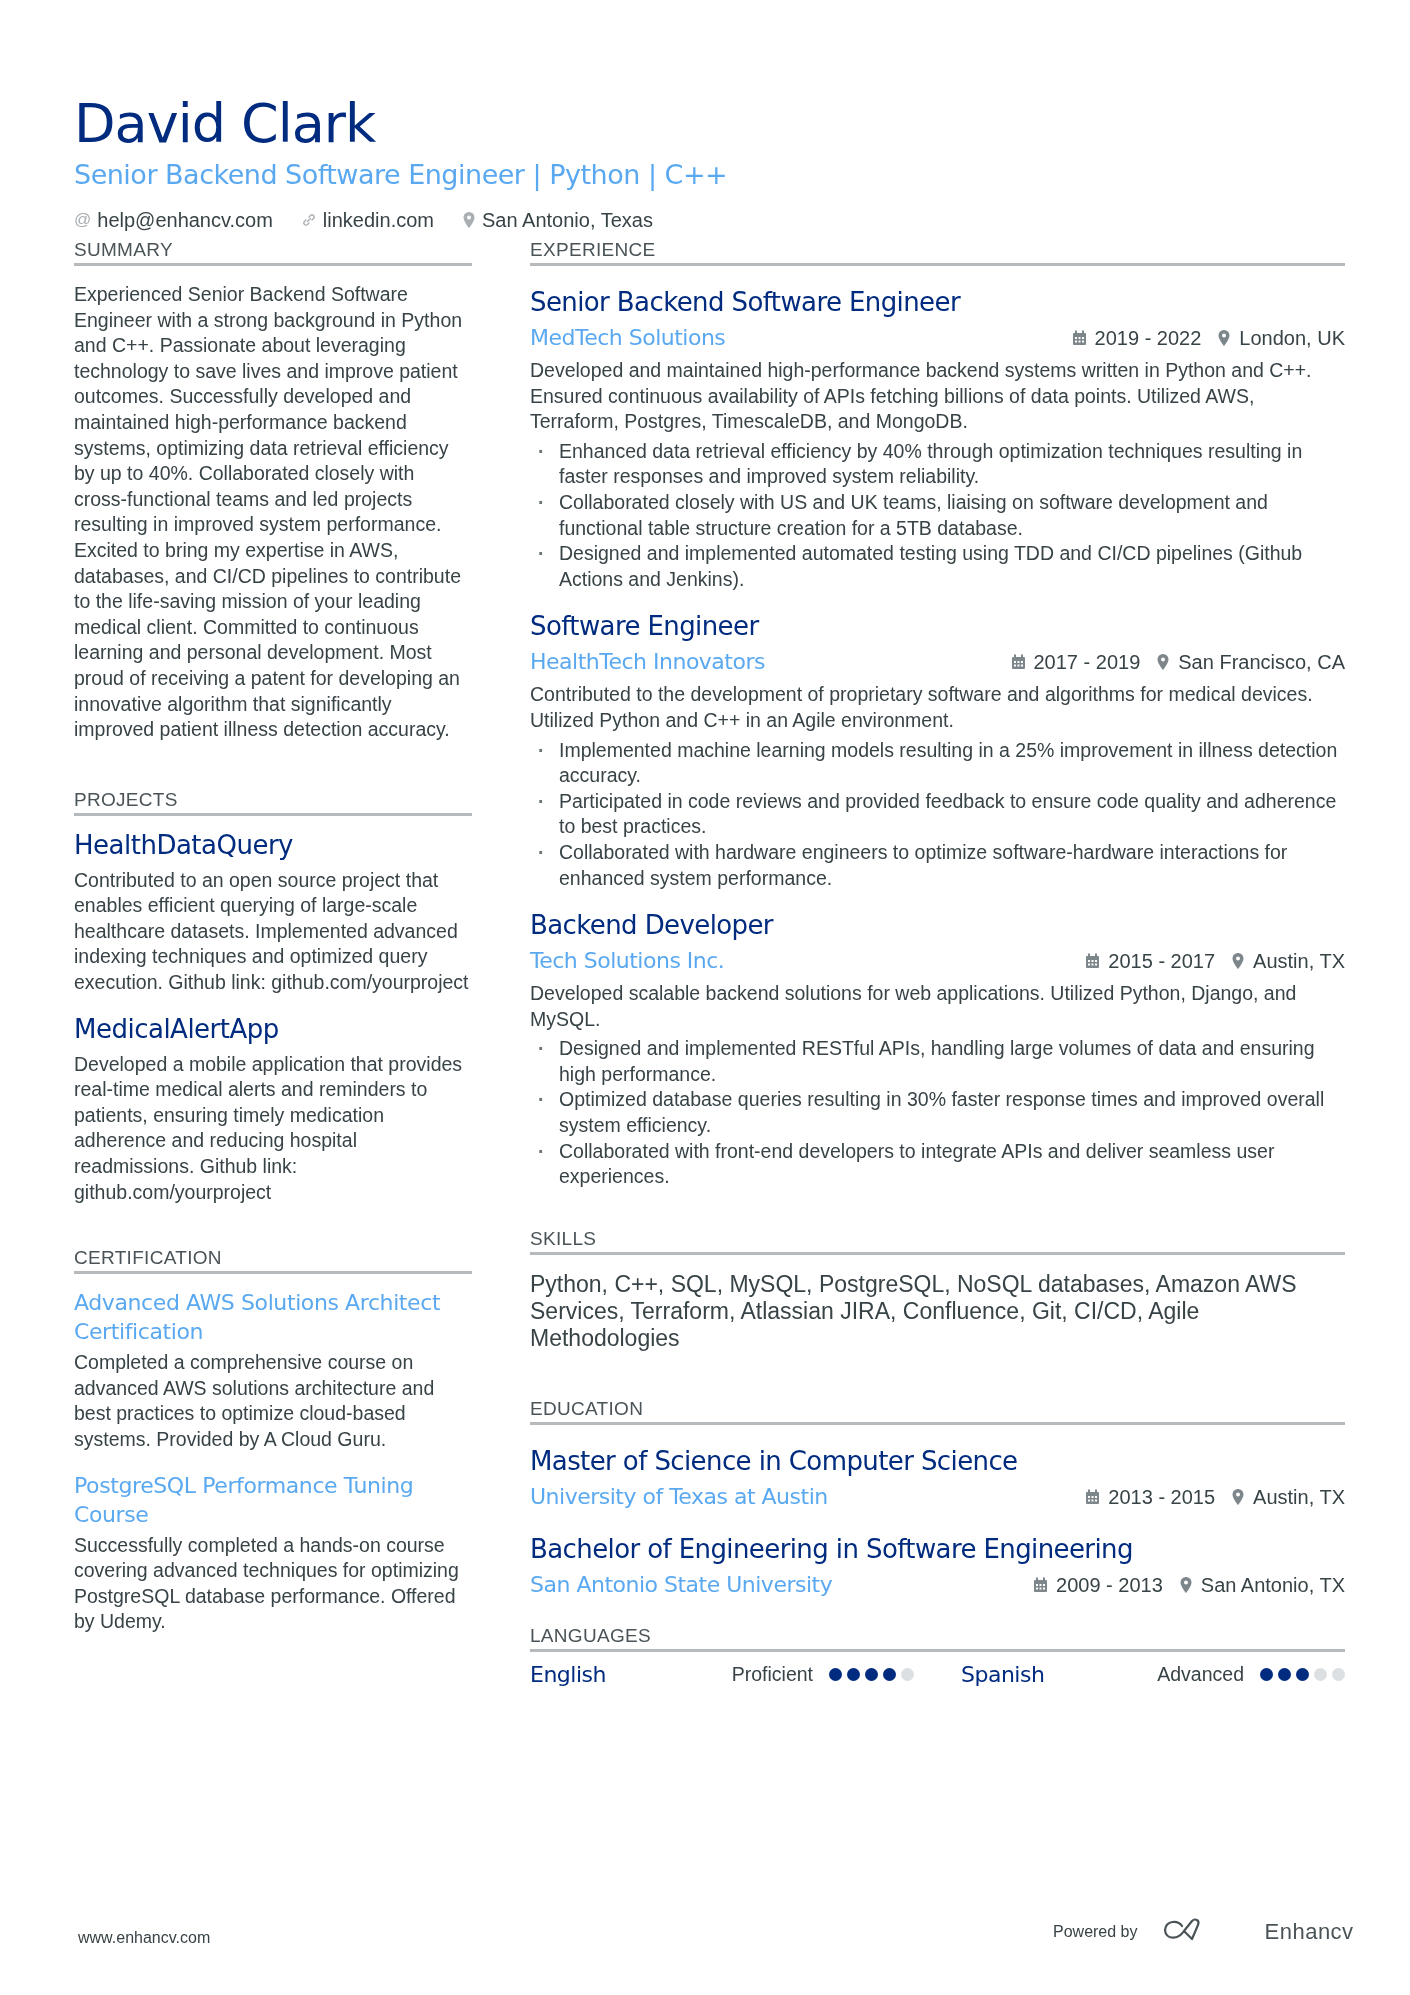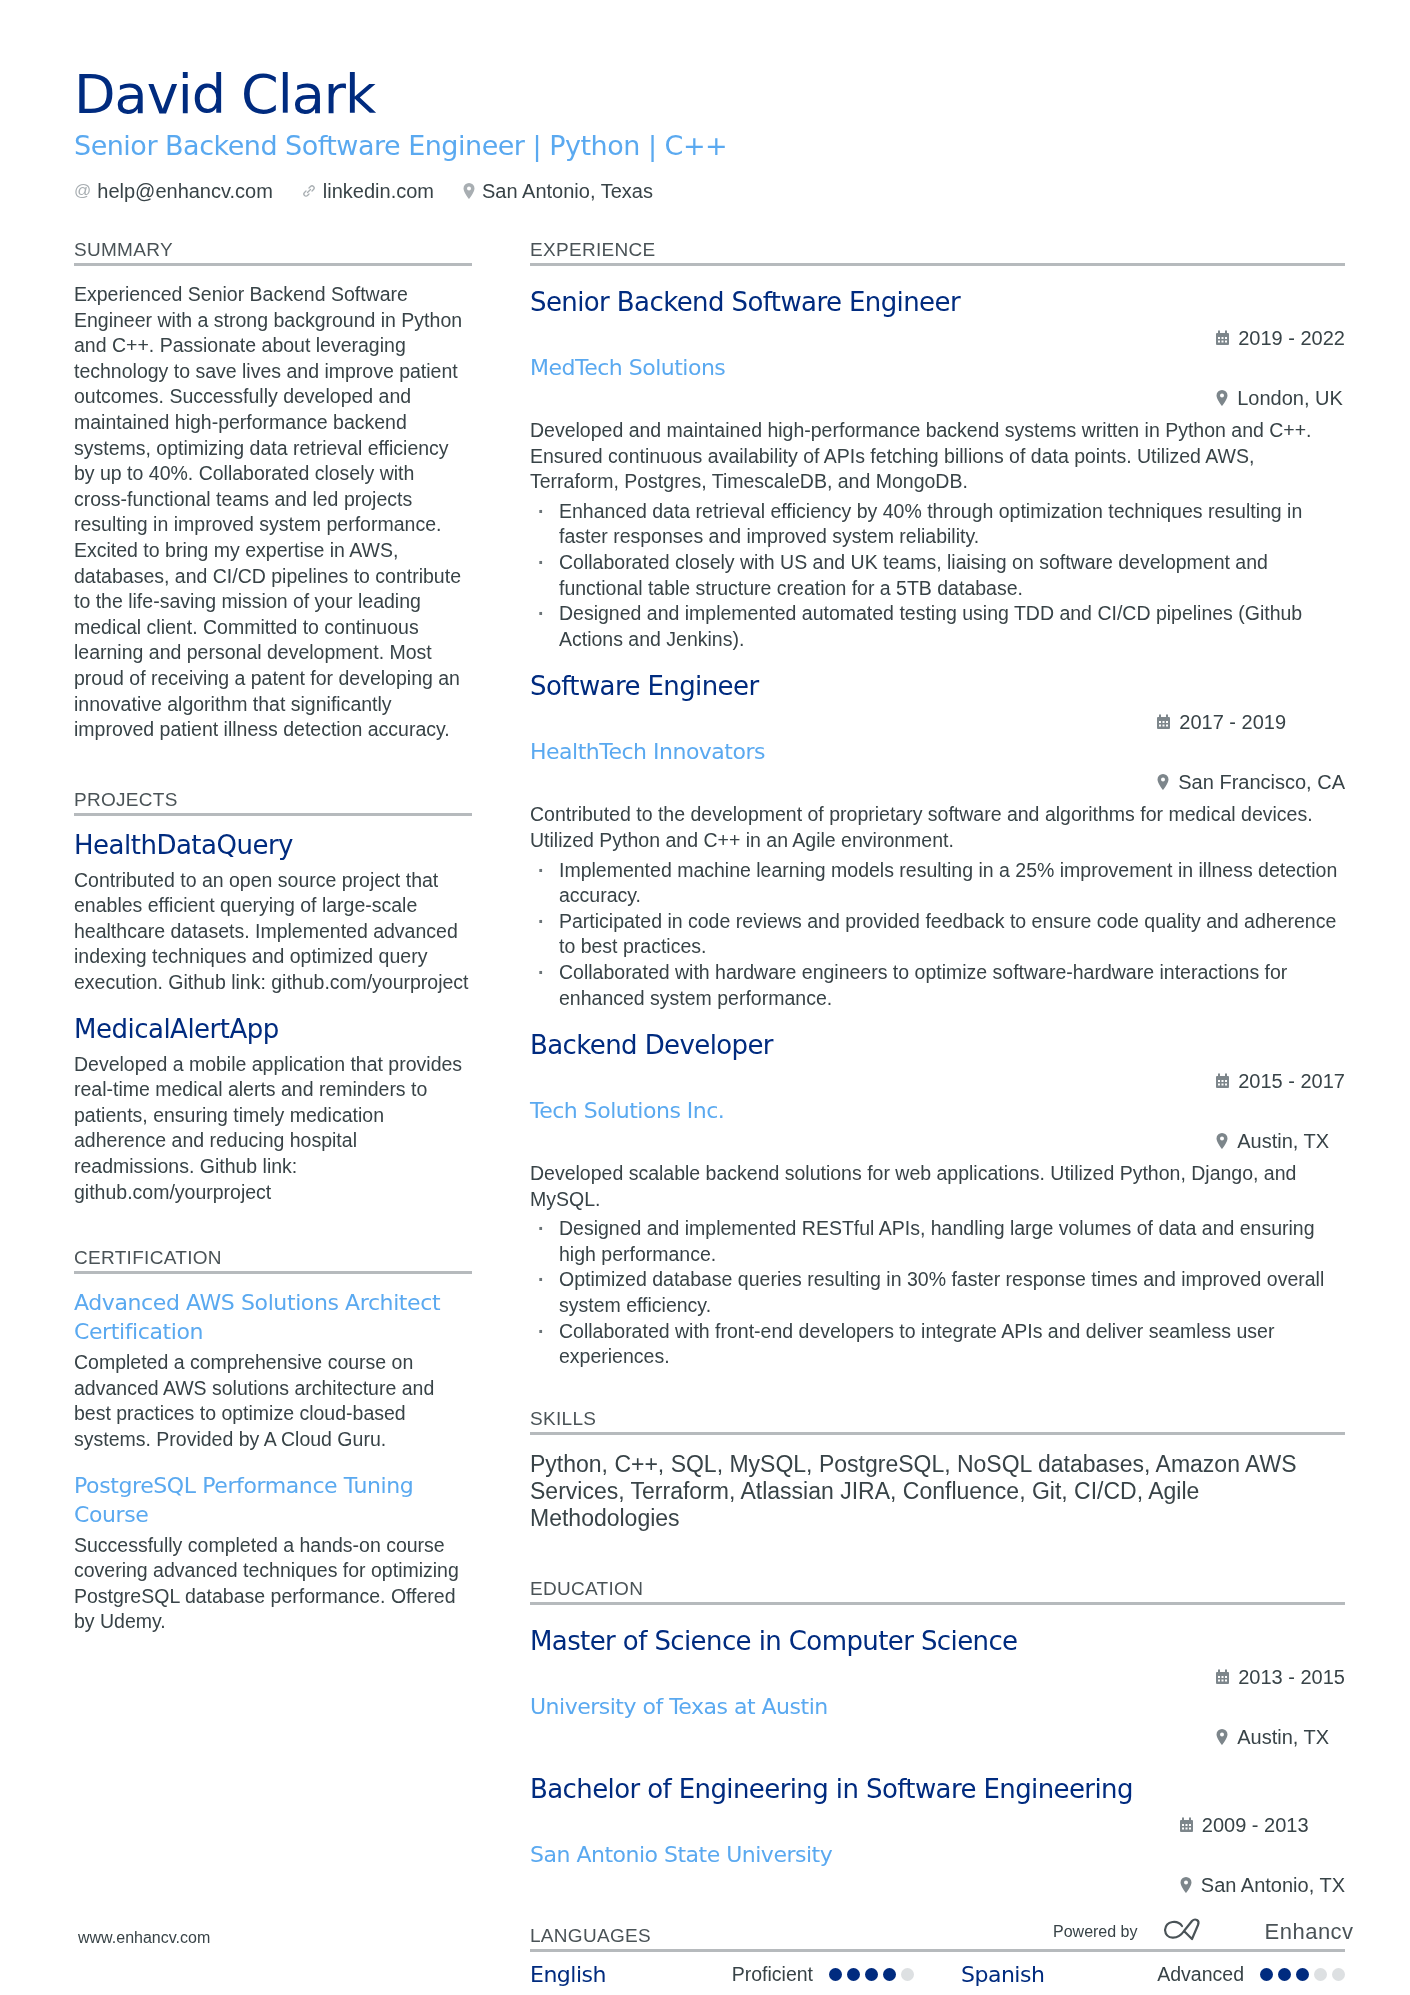--- a/index.html
+++ b/index.html
@@ -1,41 +1,41 @@
 <!DOCTYPE html>
 <html><head>
 <meta charset="utf-8">
 <style>
   * { box-sizing: border-box; margin: 0; padding: 0; }
   html, body { width: 1410px; height: 1995px; background: #ffffff; }
   body { position: relative; font-family: "Liberation Sans", sans-serif; color: #384347; overflow: hidden; }
   .page { position: absolute; left: 0; top: 0; width: 1410px; height: 1995px; }
 
   .header { position: absolute; left: 74px; top: 62px; width: 1272px; }
-  .name { font-family: "DejaVu Sans", sans-serif; font-size: 54px; color: #002b7f; line-height: 66px; letter-spacing: -1px; }
+  .name { font-family: "DejaVu Sans", sans-serif; font-size: 54px; color: #002b7f; line-height: 66px; letter-spacing: -1px; margin-top: 29px; }
   .title { font-family: "DejaVu Sans", sans-serif; font-size: 27px; color: #5aa9f0; line-height: 36px; margin-top: 0px; letter-spacing: -0.5px; }
   .contacts { display: flex; gap: 28px; margin-top: 14px; font-size: 20px; color: #384347; line-height: 26px; }
   .contact { display: flex; align-items: center; gap: 6px; }
   .cicon { color: #a8aeb2; font-size: 17px; display: inline-flex; align-items: center; }
 
   .col-left { position: absolute; left: 74px; top: 237px; width: 398px; }
   .col-right { position: absolute; left: 530px; top: 237px; width: 815px; }
 
   .sec-head { font-size: 19px; color: #4a5357; text-transform: uppercase; letter-spacing: 0.3px; line-height: 26px; border-bottom: 3px solid #b6babd; margin-bottom: 16px; }
 
   .body-text { font-size: 19.5px; line-height: 25.6px; color: #384347; }
 
   .proj-title { font-family: "DejaVu Sans", sans-serif; font-size: 26px; color: #002b7f; line-height: 34px; margin-bottom: 6px; letter-spacing: -0.5px; }
   .cert-title { font-family: "DejaVu Sans", sans-serif; font-size: 22px; color: #5aa9f0; line-height: 29px; margin-bottom: 4px; letter-spacing: -0.4px; }
 
   .job { margin-bottom: 16px; }
   .job-title { font-family: "DejaVu Sans", sans-serif; font-size: 26px; color: #002b7f; line-height: 36px; letter-spacing: -0.6px; }
   .job-meta { display: flex; justify-content: space-between; align-items: center; margin-top: 2px; line-height: 32px; }
   .company { font-family: "DejaVu Sans", sans-serif; font-size: 22px; color: #5aa9f0; letter-spacing: -0.5px; }
-  .meta-right { display: flex; align-items: flex-start; gap: 28px; font-size: 20px; color: #384347; flex-direction: column; }
+  .meta-right { display: flex; align-items: flex-start; gap: 16px; font-size: 20px; color: #384347; }
   .meta-item { display: flex; align-items: center; gap: 8px; }
   .micon { color: #7d868b; display: inline-flex; align-items: center; }
   .job-desc { font-size: 19.5px; line-height: 25.6px; margin-top: 4px; }
   .bullets { list-style: none; margin-top: 4px; }
   .bullets li { position: relative; padding-left: 29px; font-size: 19.5px; line-height: 25.6px; }
   .bullets li::before { content: "·"; position: absolute; left: 8px; top: 0; color: #6b7377; font-weight: bold; }
 
   .skills-text { font-size: 23px; line-height: 27px; margin-top: 8px; }
 
   .edu { margin-bottom: 18px; }

